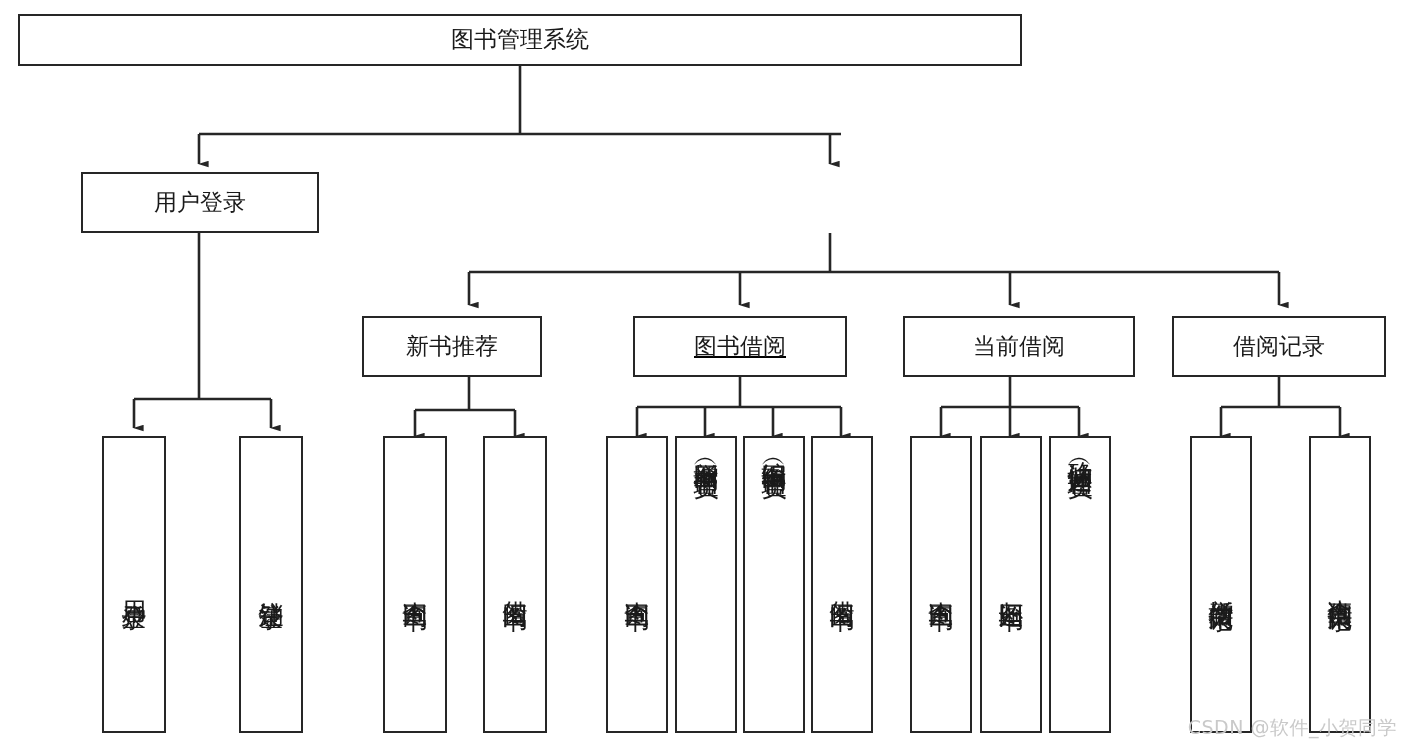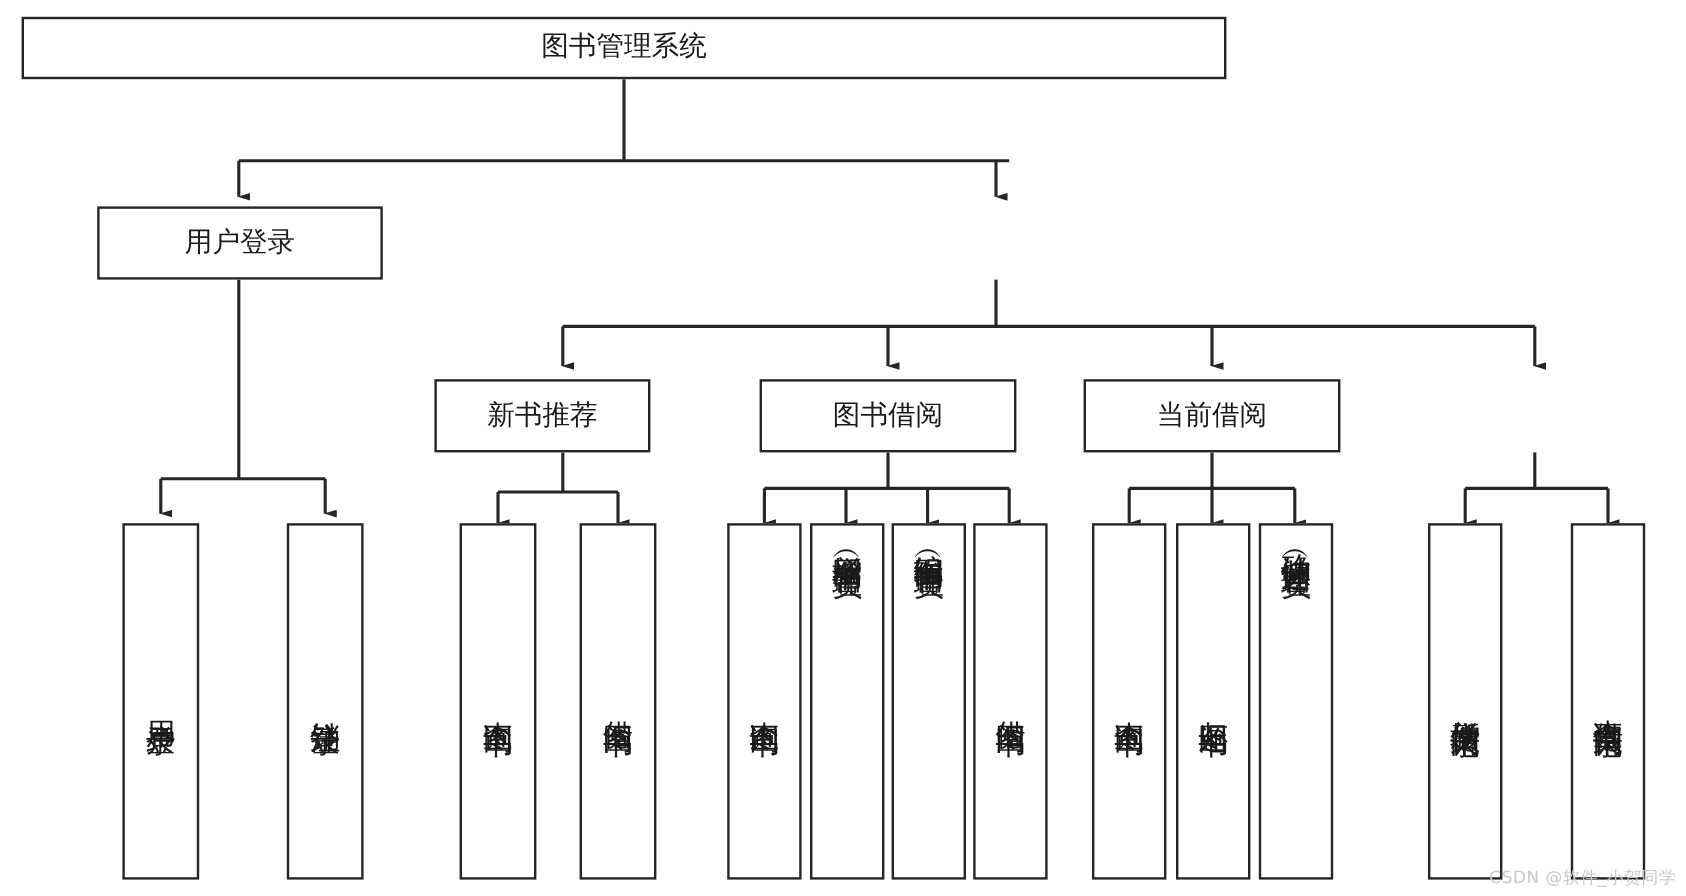--- a/index.html
+++ b/index.html
@@ -65,21 +65,21 @@
   .node.vert.top {
     align-items: flex-start;
   }
   .node.vert .label.pad {
     padding-top: 4px;
   }
   .watermark {
     position: absolute;
     right: 8px;
     bottom: 6px;
-    font-size: 14px;
+    font-size: 19px;
     color: #c9c9c9;
     z-index: 5;
     white-space: nowrap;
     letter-spacing: 0.5px;
   }
 </style>
 </head>
 <body>
 
 <div id="canvas">
@@ -140,28 +140,31 @@
 
   <div class="node horiz" style="left:81px; top:172px; width:238px; height:61px;">
     <span class="label">用户登录</span>
   </div>
 
 
   <div class="node horiz" style="left:362px; top:316px; width:180px; height:61px;">
     <span class="label">新书推荐</span>
   </div>
 
-  <div class="node horiz" style="left:633px; top:316px; width:214px; height:61px;">
+  <div class="node horiz" style="left:633px; top:316px; width:214px; height:61px;text-decoration:underline;">
     <span class="label">图书借阅</span>
   </div>
 
-  <div class="node horiz" style="left:903px; top:316px; width:214px; height:61px;">
+  <div class="node horiz" style="left:903px; top:316px; width:232px; height:61px;">
     <span class="label">当前借阅</span>
   </div>
 
+  <div class="node horiz" style="left:1172px; top:316px; width:214px; height:61px;">
+    <span class="label">借阅记录</span>
+  </div>
 
   <div class="node vert mid" style="left:102px; top:436px; width:64px; height:297px;">
     <span class="label">用户登录</span>
   </div>
 
   <div class="node vert mid" style="left:239px; top:436px; width:64px; height:297px;">
     <span class="label">注销登录</span>
   </div>
 
   <div class="node vert mid" style="left:383px; top:436px; width:64px; height:297px;">

